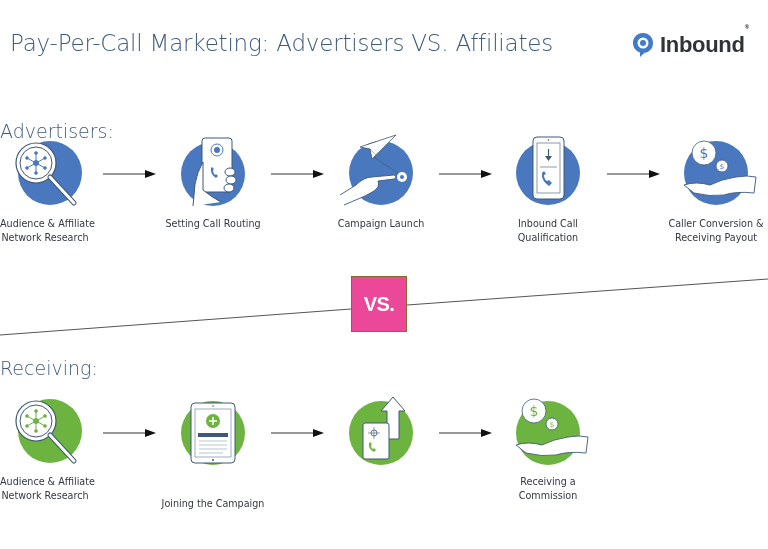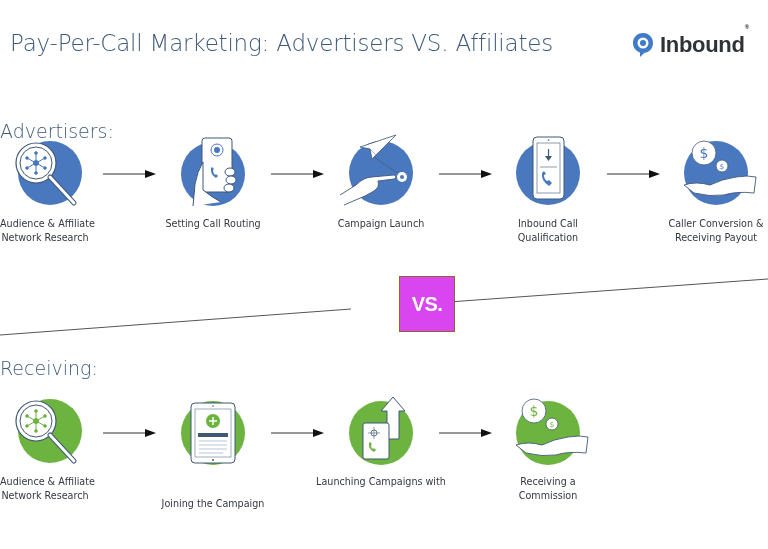--- a/index.html
+++ b/index.html
@@ -5,22 +5,22 @@
   html, body { margin:0; padding:0; background:#ffffff; }
   body { width:768px; height:549px; position:relative; overflow:hidden;
          font-family:"DejaVu Sans", sans-serif; color:#3f5876; }
   .abs { position:absolute; }
   .title { left:10px; top:30px; font-size:23px; font-weight:300; letter-spacing:-0.2px; color:#3f5a7a; white-space:nowrap; }
   .logo { left:632px; top:30px; height:30px; display:flex; align-items:center; gap:6px; }
   .logo-text { font-family:"Liberation Sans", sans-serif; font-weight:bold; font-size:22px; color:#2f3338; letter-spacing:-0.3px; }
   .logo-reg { font-size:6px; vertical-align:top; color:#2f3338; position:relative; top:-8px; }
   .section { left:0; font-size:19px; font-weight:300; color:#3f5a7a; }
   .label { position:absolute; font-size:9.6px; line-height:14px; color:#333840; text-align:center; white-space:nowrap; }
-  .vs-box { left:351px; top:276px; width:56px; height:56px; background:#d946ef; border:1px solid #8a6a2a; box-sizing:border-box;
-            display:flex; align-items:center; justify-content:center;margin-left:48px; }
+  .vs-box { left:351px; top:276px; width:56px; height:56px; background:#ec4899; border:1px solid #8a6a2a; box-sizing:border-box;
+            display:flex; align-items:center; justify-content:center; }
   .vs-text { font-family:"Liberation Sans", sans-serif; font-weight:bold; font-size:20px; color:#ffffff; letter-spacing:-0.5px; }
   .divider { left:0; top:0; width:768px; height:549px; pointer-events:none; }
 </style>
 </head>
 <body>
 
 <div class="abs title">Pay-Per-Call Marketing: Advertisers VS. Affiliates</div>
 
 <div class="abs logo">
   <svg width="22" height="26" viewBox="0 0 22 26">
@@ -220,18 +220,17 @@
 
 <div class="label" style="left:0px;top:475px;width:90px;">
   <div>Audience &amp; Affiliate</div>
     <div>Network Research</div>
 </div>
 <div class="label" style="left:158px;top:475px;width:110px;margin-top:22px;">
   <div>Joining the Campaign</div>
     <div></div>
 </div>
 <div class="label" style="left:311px;top:475px;width:140px;">
-  <div>Launching Campaigns with</div>
 </div>
 <div class="label" style="left:498px;top:475px;width:100px;">
   <div>Receiving a</div>
     <div>Commission</div>
 </div>
 
 </body></html>

